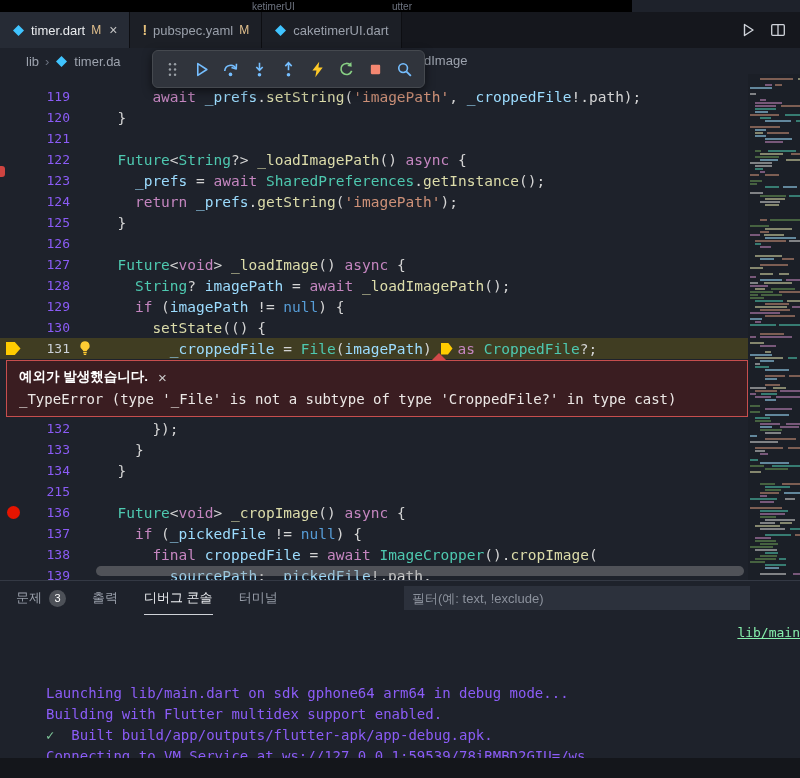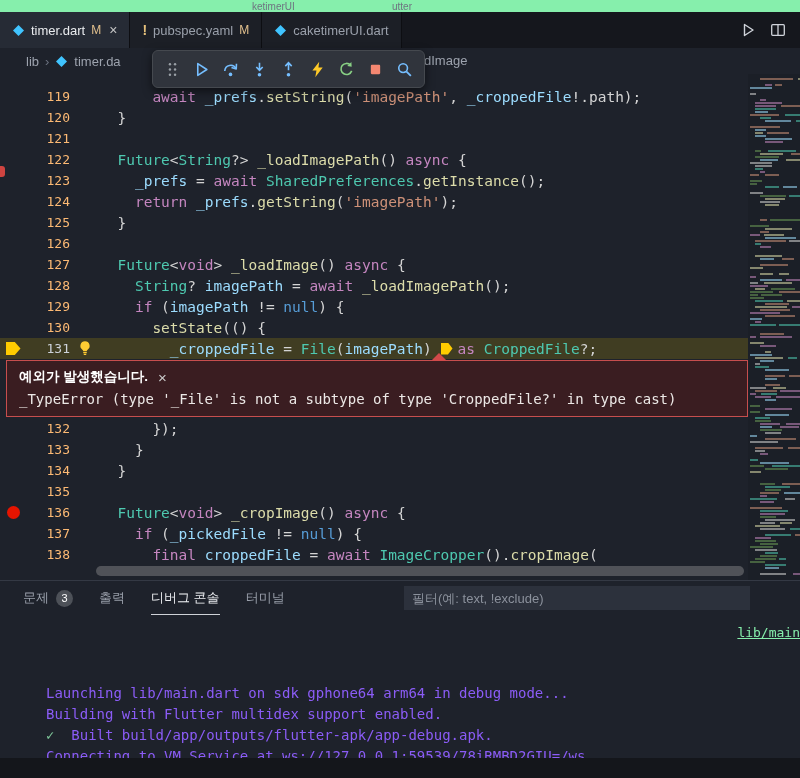--- a/index.html
+++ b/index.html
@@ -1,20 +1,20 @@
 <!DOCTYPE html>
 <html><head>
 <meta charset="utf-8">
 <style>
   html,body{margin:0;padding:0;background:#101116;}
   .app{position:relative;width:800px;height:778px;overflow:hidden;background:#1e222b;
        font-family:"Liberation Sans",sans-serif;color:#d4d4d4;}
 
   
-  .titlebar{position:absolute;top:0;left:0;width:800px;height:12px;background:#86efac;overflow:hidden;
+  .titlebar{position:absolute;top:0;left:0;width:632px;height:12px;background:#000000;overflow:hidden;
             color:#6e7480;font-size:10px;}
   .titlebar span{position:absolute;top:1px;}
   .tb-f1{left:252px}.tb-f2{left:392px}
 
   
   .tabbar{position:absolute;top:12px;left:0;width:800px;height:36px;background:#15171d;display:flex;align-items:stretch;}
   .tab{display:flex;align-items:center;gap:6px;padding:0 12px;background:#1c1f26;border-right:1px solid #0d0e12;
        font-size:13px;color:#9aa0ab;white-space:nowrap;}
   .tab.active{background:#262b35;color:#e9ebee;}
   .tab .git{color:#e2c08d;font-size:12px;}
@@ -36,21 +36,21 @@
   .dbtn{width:27px;height:28px;display:flex;align-items:center;justify-content:center;border-radius:4px;}
   .dbtn svg{width:17px;height:17px;display:block}
 
   
   .editor{position:absolute;top:74px;left:0;width:800px;height:506px;background:#1e222b;overflow:hidden;}
   .rows{padding-top:12px;}
   .crow{position:relative;height:21px;display:flex;align-items:center;
         font-family:"DejaVu Sans Mono",monospace;font-size:14.5px;white-space:pre;}
   .crow.hl{background:#403d22;}
   .glyph{width:26px;height:21px;display:flex;justify-content:center;align-items:center;flex:none;}
-  .lnum{width:44px;text-align:right;color:#fdba74;font-size:13px;flex:none;
+  .lnum{width:44px;text-align:right;color:#8b5cf6;font-size:13px;flex:none;
         font-family:"DejaVu Sans Mono",monospace;}
   .crow.hl .lnum{color:#cdd2da;}
   .ctext{margin-left:30px;}
   .c-plain{color:#d4d4d4}.c-kw{color:#c586c0}.c-kwb{color:#569cd6}.c-type{color:#4ec9b0}
   .c-fn{color:#dcdcaa}.c-var{color:#9cdcfe}.c-str{color:#ce9178}
   .bp{width:13px;height:13px;border-radius:50%;background:#e51400;}
   .paused{width:15px;height:13px;background:#ffcc00;clip-path:polygon(0 0,62% 0,100% 50%,62% 100%,0 100%);}
   .inline-mark{display:inline-block;width:12px;height:12px;background:#ffcc00;margin:0 5px -1px 0;
                clip-path:polygon(0 0,62% 0,100% 50%,62% 100%,0 100%);}
   .bulb{position:absolute;left:77px;top:2px;width:16px;height:16px;}
@@ -68,21 +68,21 @@
            background:rgba(150,150,150,.42);z-index:6;}
 
   .minimap{position:absolute;right:0;top:0;width:52px;height:506px;background:#1b1f27;overflow:hidden;}
   .minimap .mbar{position:absolute;height:2px;opacity:.55;}
 
   .left-dot{position:absolute;left:0;top:166px;width:5px;height:11px;background:#cf4440;border-radius:0 3px 3px 0;z-index:8;}
 
   
   .panel{position:absolute;top:580px;left:0;width:800px;height:178px;background:#1e222b;
          border-top:1px solid #343944;box-sizing:border-box;}
-  .panel-head{display:flex;align-items:center;height:34px;padding-left:23px;gap:14px;}
+  .panel-head{display:flex;align-items:center;height:34px;padding-left:16px;gap:14px;}
   .ptab{font-size:13px;color:#9aa0ab;height:100%;display:flex;align-items:center;gap:7px;box-sizing:border-box;}
   .ptab.active{color:#eceef1;border-bottom:1px solid #cfd2d8;}
   .badge{background:#4d5158;color:#fff;border-radius:50%;width:17px;height:17px;font-size:11px;
          display:flex;align-items:center;justify-content:center;}
   .filter{margin-left:auto;margin-right:50px;width:330px;height:24px;background:#2c313c;border:none;outline:none;
           color:#c8ccd4;font-size:13px;padding:0 8px;}
   .filter::placeholder{color:#8b919c;}
   .console{position:relative;padding:5px 0 0 46px;font-family:"DejaVu Sans Mono",monospace;font-size:14px;
            line-height:21px;white-space:pre;}
   .cl-yellow{color:#8b5cf6}.cl-green{color:#7ec699}.cl-cyan{color:#4fc1ff}
@@ -242,24 +242,25 @@
           <span>예외가 발생했습니다.</span>
           <span class="exc-close">×</span>
         </div>
         <div class="exc-msg">_TypeError (type '_File' is not a subtype of type 'CroppedFile?' in type cast)</div>
       </div>
 
       <div id="rows-after">
           <div class="crow"><span class="glyph"></span><span class="lnum">132</span><span class="ctext"><span class="c-plain">      });</span></span></div>
           <div class="crow"><span class="glyph"></span><span class="lnum">133</span><span class="ctext"><span class="c-plain">    }</span></span></div>
           <div class="crow"><span class="glyph"></span><span class="lnum">134</span><span class="ctext"><span class="c-plain">  }</span></span></div>
-          <div class="crow"><span class="glyph"></span><span class="lnum">135</span><span class="ctext"></span></div>
+          <div class="crow"><span class="glyph"></span><span class="lnum">215</span><span class="ctext"></span></div>
           <div class="crow"><span class="glyph"><span class="bp"></span></span><span class="lnum">136</span><span class="ctext"><span class="c-plain">  </span><span class="c-type">Future</span><span class="c-plain">&lt;</span><span class="c-kw">void</span><span class="c-plain">&gt; </span><span class="c-fn">_cropImage</span><span class="c-plain">() </span><span class="c-kw">async</span><span class="c-plain"> {</span></span></div>
           <div class="crow"><span class="glyph"></span><span class="lnum">137</span><span class="ctext"><span class="c-plain">    </span><span class="c-kw">if</span><span class="c-plain"> (</span><span class="c-var">_pickedFile</span><span class="c-plain"> != </span><span class="c-kwb">null</span><span class="c-plain">) {</span></span></div>
           <div class="crow"><span class="glyph"></span><span class="lnum">138</span><span class="ctext"><span class="c-plain">      </span><span class="c-kw">final</span><span class="c-plain"> </span><span class="c-var">croppedFile</span><span class="c-plain"> = </span><span class="c-kw">await</span><span class="c-plain"> </span><span class="c-type">ImageCropper</span><span class="c-plain">().</span><span class="c-fn">cropImage</span><span class="c-plain">(</span></span></div>
+          <div class="crow"><span class="glyph"></span><span class="lnum">139</span><span class="ctext"><span class="c-plain">        </span><span class="c-var">sourcePath</span><span class="c-plain">: </span><span class="c-var">_pickedFile</span><span class="c-plain">!.path,</span></span></div>
         </div>
     </div>
     <div class="hscroll"></div>
     <div class="minimap" id="minimap">
         <div class="mbar" style="left: 12px; top: 4px; width: 32.6386px; background: rgb(206, 145, 120);"></div>
         <div class="mbar" style="left: 50.2846px; top: 4px; width: 29.357px; background: rgb(220, 220, 170);"></div>
         <div class="mbar" style="left: 17px; top: 10px; width: 6.65296px; background: rgb(197, 134, 192);"></div>
         <div class="mbar" style="left: 26.8042px; top: 10px; width: 7.01582px; background: rgb(206, 145, 120);"></div>
         <div class="mbar" style="left: 2px; top: 13px; width: 22.3073px; background: rgb(156, 220, 254);"></div>
         <div class="mbar" style="left: 2px; top: 19px; width: 5.76175px; background: rgb(212, 212, 212);"></div>

